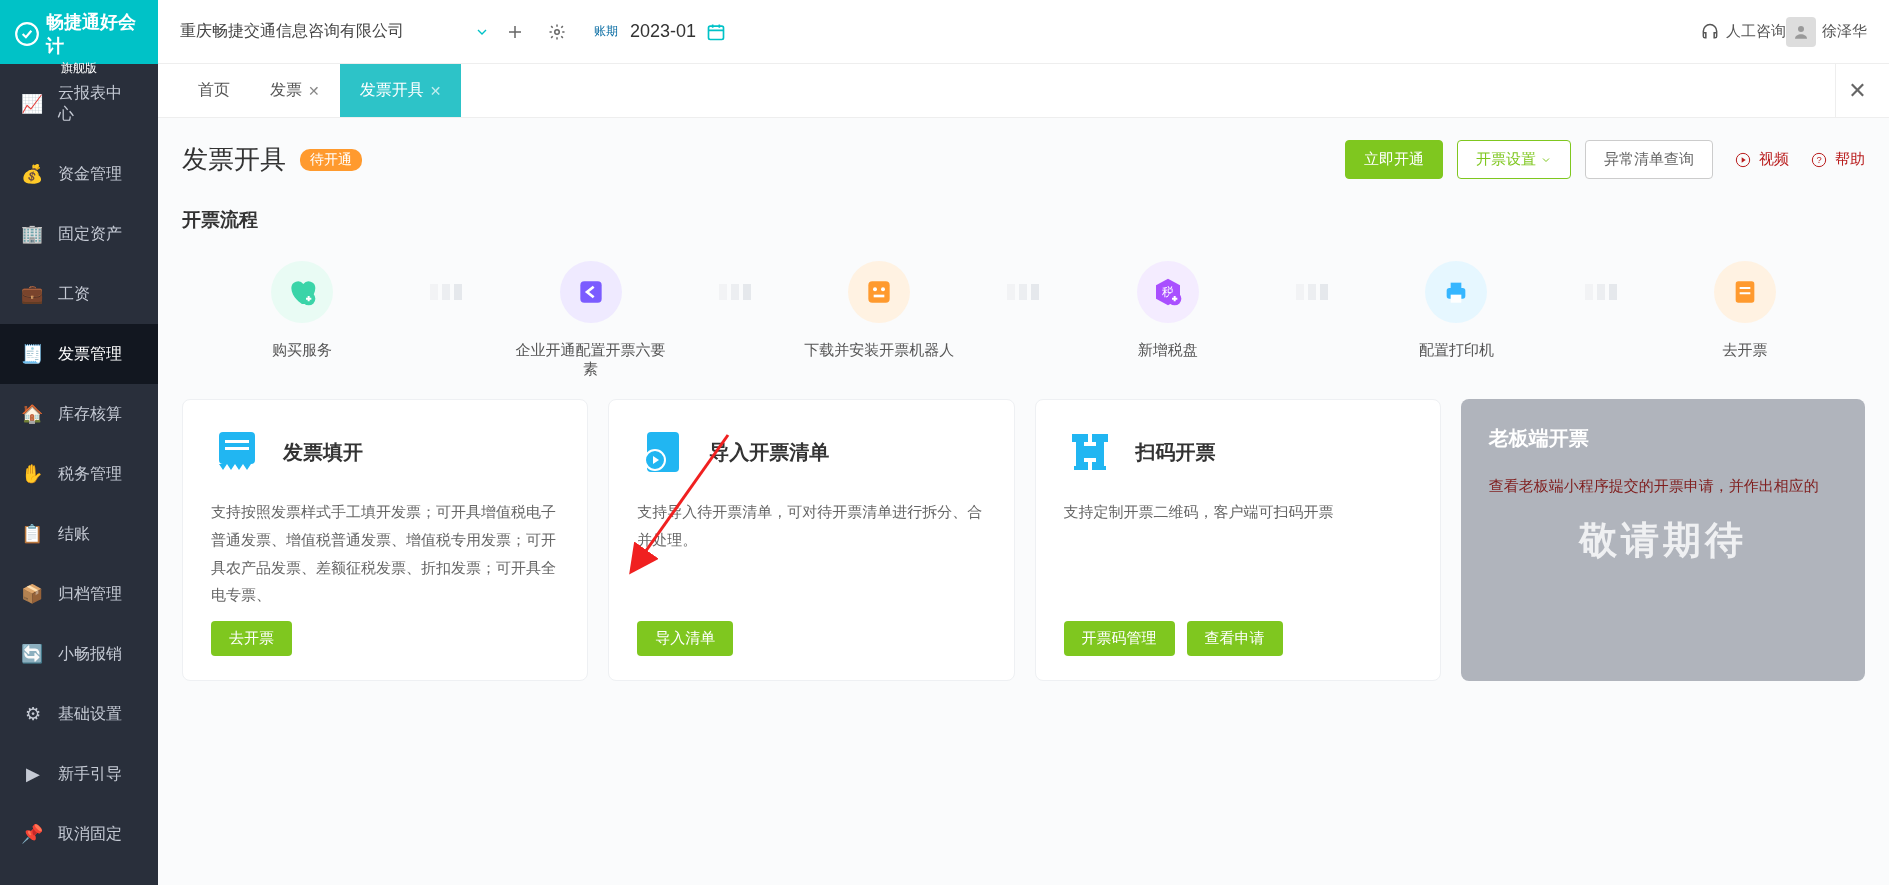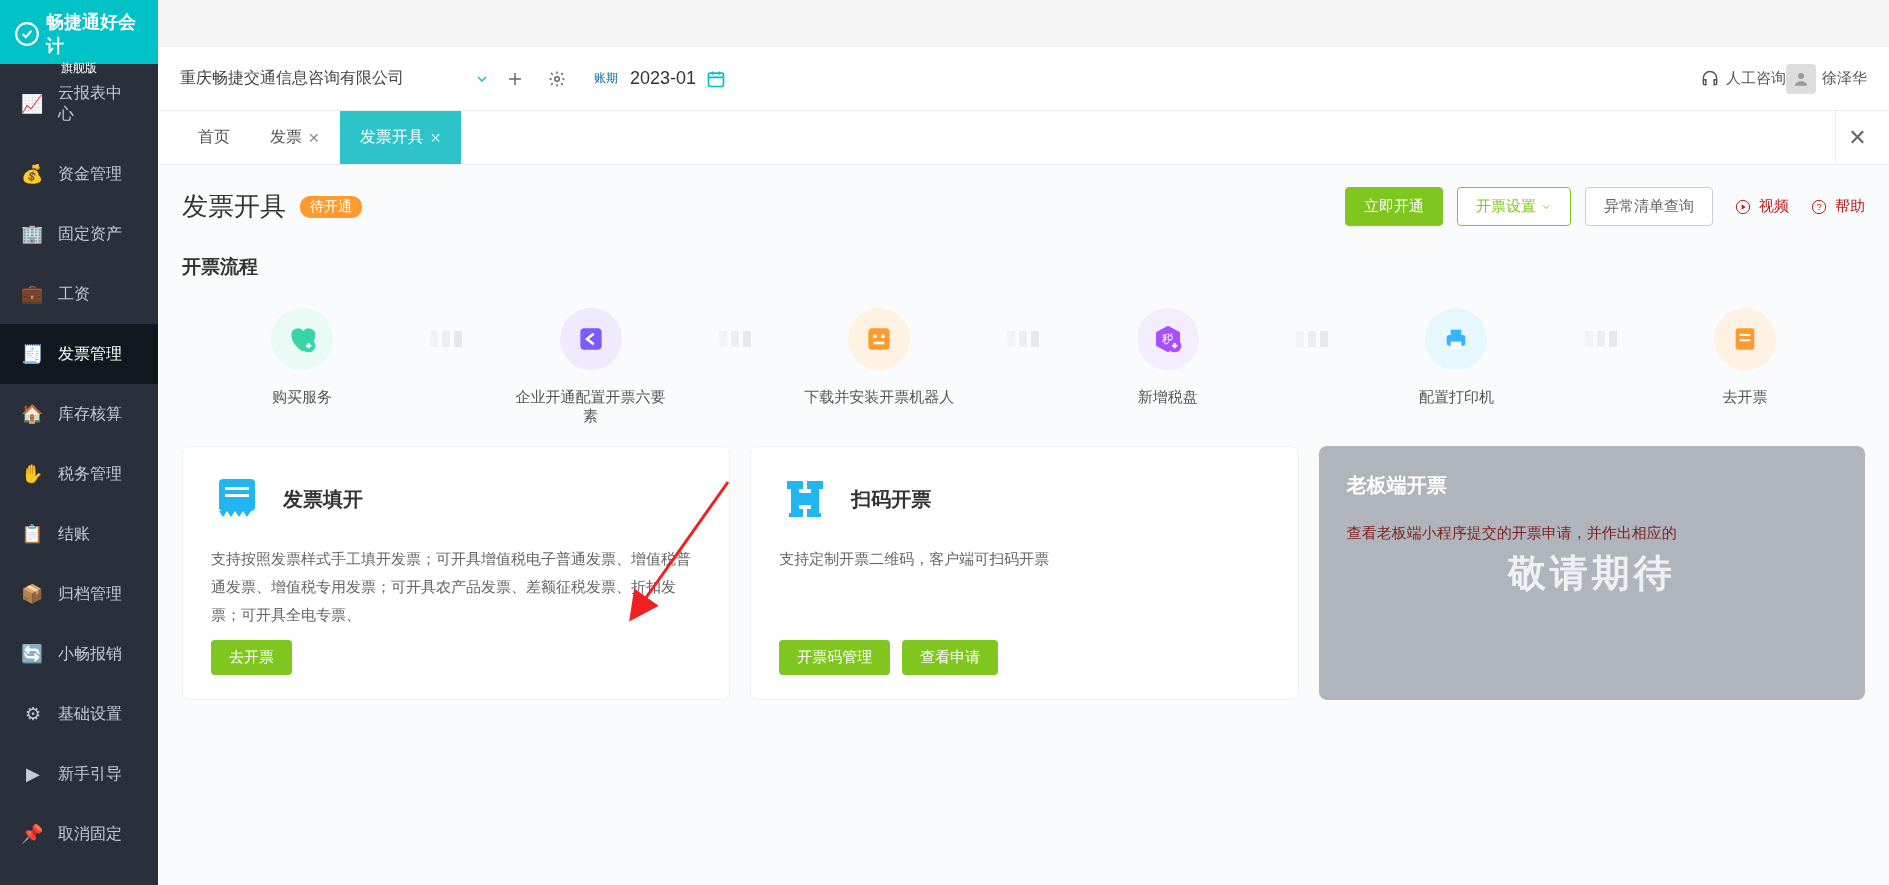--- a/index.html
+++ b/index.html
@@ -10,21 +10,21 @@
     .sidebar { width: 158px; background: #292f3b; color: #aab; flex-shrink: 0; }
     .logo-area { background: #00c2c7; color: #fff; padding: 10px 14px; height: 64px; }
     .logo-main { display: flex; align-items: center; gap: 6px; font-size: 18px; font-weight: bold; }
     .logo-sub { font-size: 12px; text-align: center; margin-top: 2px; }
     .nav-item { display: flex; align-items: center; gap: 14px; padding: 19px 22px; cursor: pointer; font-size: 16px; color: #c5cad4; }
     .nav-item.active { background: #121720; color: #fff; }
     .nav-icon { width: 22px; height: 22px; display: inline-flex; align-items: center; justify-content: center; font-size: 18px; }
     .scroll-handle { position: absolute; left: 186px; top: 160px; width: 8px; height: 200px; background: #5a5e68; border-radius: 4px; }
     
     
-    .main { flex: 1; background: #fff; display: flex; flex-direction: column; position: relative; margin-top: 47px; }
+    .main { flex: 1; background: #fff; display: flex; flex-direction: column; position: relative; }
     .header { height: 64px; display: flex; align-items: center; padding: 0 22px; border-bottom: 1px solid #eee; background: #fff; }
     .company-select { display: flex; align-items: center; gap: 8px; font-size: 16px; color: #444; min-width: 310px; cursor: pointer; }
     .company-select .chev { color: #00c2c7; margin-left: auto; }
     .hdr-btn { width: 34px; height: 34px; display: inline-flex; align-items: center; justify-content: center; color: #666; cursor: pointer; font-size: 18px; margin-left: 8px; }
     .period-label { margin-left: 20px; font-size: 12px; color: #0369a1; }
     .period-val { margin-left: 12px; font-size: 18px; color: #333; }
     .period-cal { margin-left: 10px; color: #00c2c7; cursor: pointer; font-size: 18px; }
     .header-spacer { flex: 1; }
     .hdr-right { display: flex; align-items: center; gap: 0; }
     .hdr-link { display: flex; align-items: center; gap: 6px; color: #555; cursor: pointer; font-size: 15px; }
@@ -373,20 +373,36 @@
     </div>
     <div class="card-desc">支持按照发票样式手工填开发票；可开具增值税电子普通发票、增值税普通发票、增值税专用发票；可开具农产品发票、差额征税发票、折扣发票；可开具全电专票、</div>
     <div class="card-actions">
               <button class="btn-sm">去开票</button>
             </div>
     </div>
           <div class="card">
     <div class="card-hdr">
       <div class="card-icon">
                 <svg width="52" height="52" viewBox="0 0 52 52">
+                  <rect x="10" y="6" width="32" height="40" rx="4" fill="#21b6f2"></rect>
+                  <circle cx="18" cy="34" r="10" fill="#21b6f2" stroke="#fff" stroke-width="2"></circle>
+                  <path d="M22 34l-6-4v8z" fill="#fff"></path>
+                </svg>
+              </div>
+      <div class="card-title">导入开票清单</div>
+    </div>
+    <div class="card-desc">支持导入待开票清单，可对待开票清单进行拆分、合并处理。</div>
+    <div class="card-actions">
+              <button class="btn-sm">导入清单</button>
+            </div>
+    </div>
+          <div class="card">
+    <div class="card-hdr">
+      <div class="card-icon">
+                <svg width="52" height="52" viewBox="0 0 52 52">
                   <path d="M10 10h12v4h-4v24h-4V14h-4zM42 10H30v4h4v24h4V14h4zM10 42h12v-4h-4M42 42H30v-4h4" stroke="#21b6f2" stroke-width="4" fill="none"></path>
                   <rect x="20" y="20" width="12" height="12" fill="#21b6f2"></rect>
                 </svg>
               </div>
       <div class="card-title">扫码开票</div>
     </div>
     <div class="card-desc">支持定制开票二维码，客户端可扫码开票</div>
     <div class="card-actions">
               <button class="btn-sm">开票码管理</button>
               <button class="btn-sm">查看申请</button>

